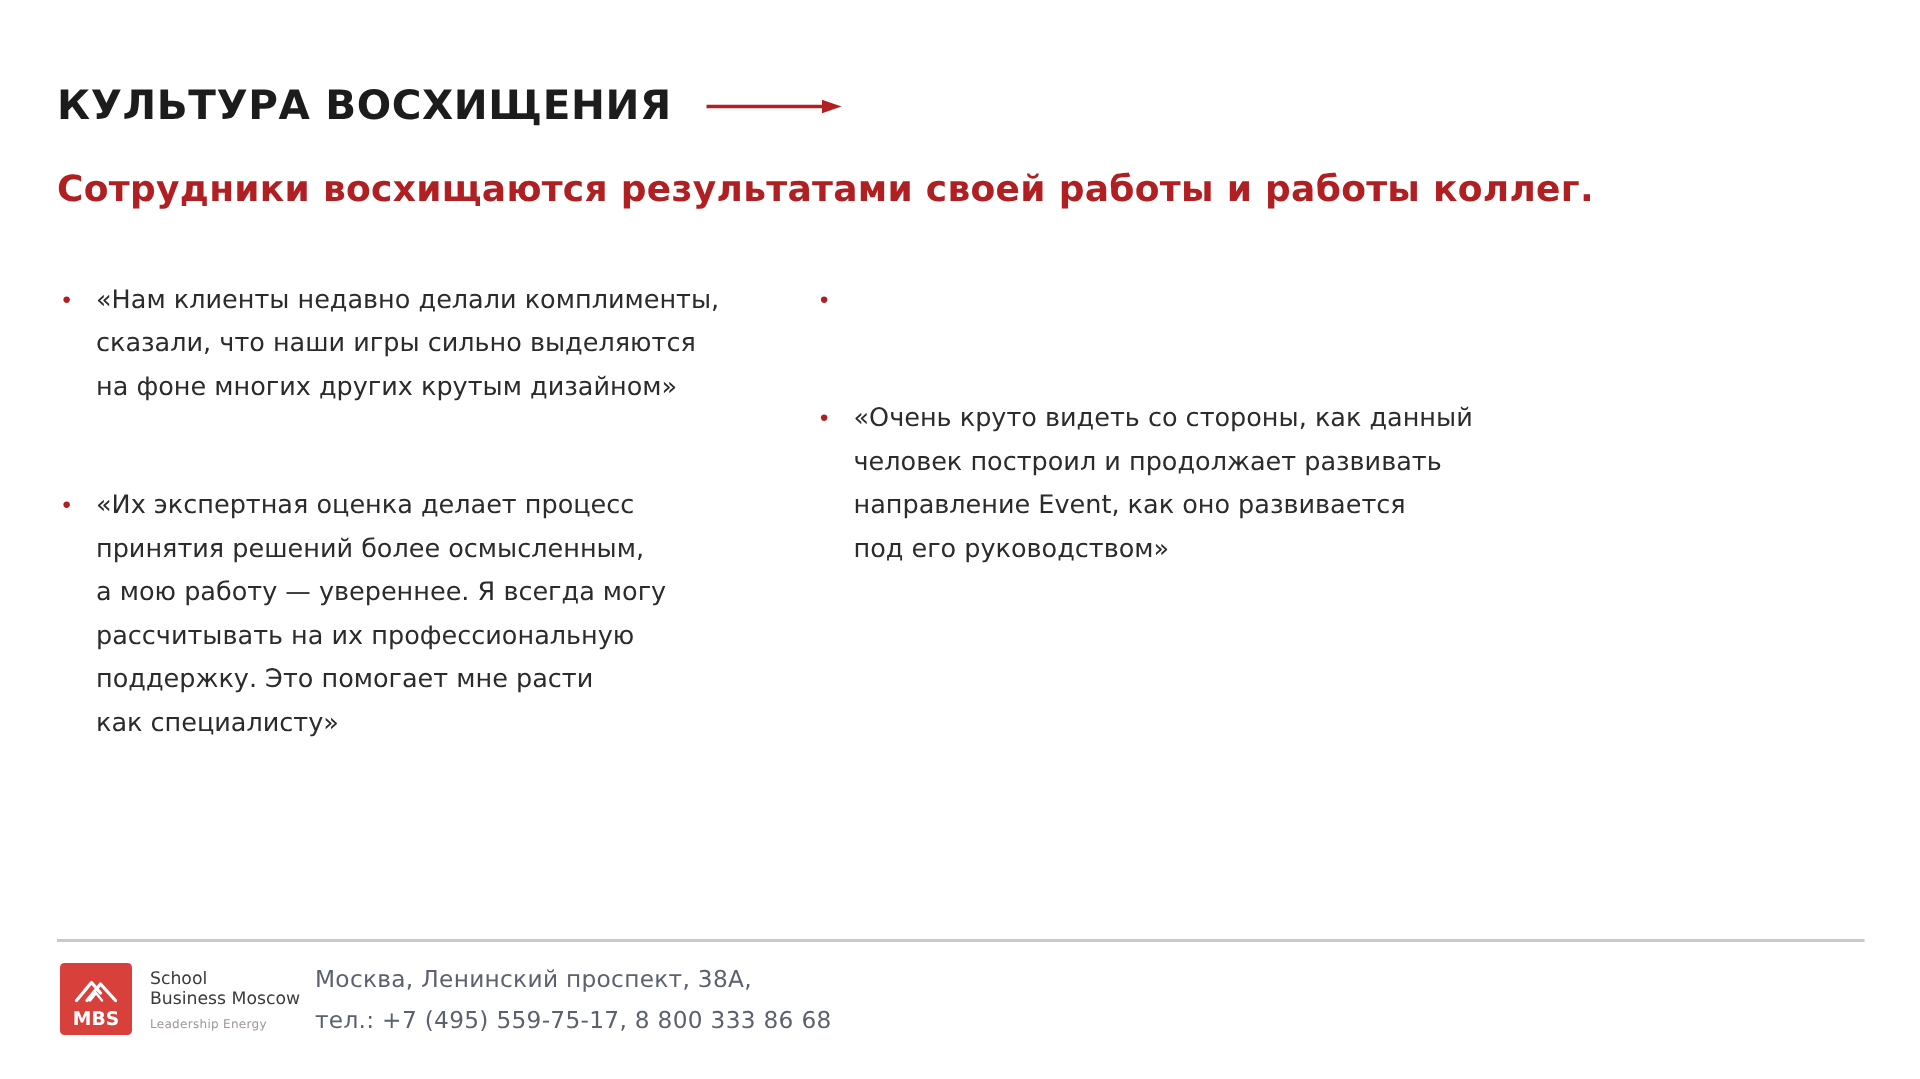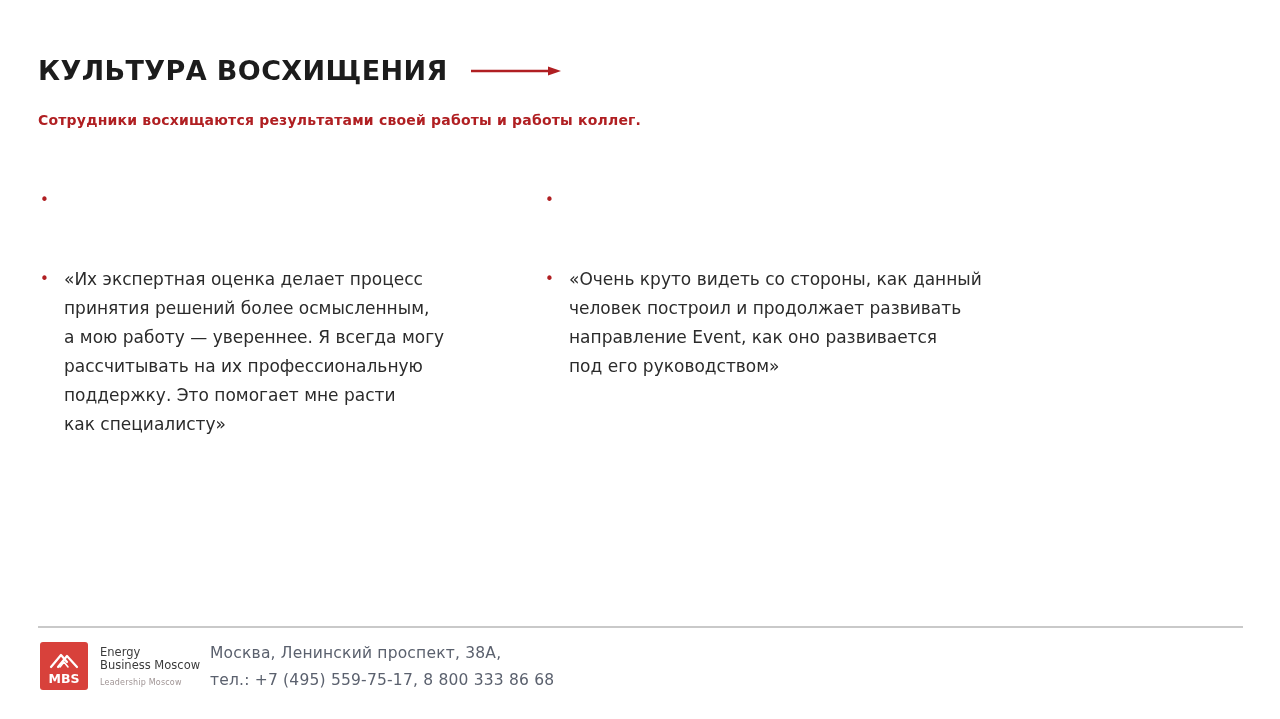--- a/index.html
+++ b/index.html
@@ -15,21 +15,21 @@
   .slide{
     position:relative;width:1280px;height:719px;background:#ffffff;overflow:hidden;
     font-family:"DejaVu Sans","Liberation Sans",sans-serif;
   }
   .title-row{position:absolute;left:38px;top:55px;display:flex;align-items:center;gap:22px;}
   .slide-title{
     font-size:27px;font-weight:bold;color:var(--title-text);letter-spacing:.4px;white-space:nowrap;text-align:center;
   }
   .title-arrow{display:block;}
   .slide-subtitle{
-    position:absolute;left:38px;top:112px;font-size:14px;font-weight:bold;
+    position:absolute;left:38px;top:112px;font-size:24px;font-weight:bold;
     color:var(--accent-red);letter-spacing:.2px;white-space:nowrap;
   }
   .content{position:absolute;left:40px;top:186px;display:flex;}
   .col{display:flex;flex-direction:column;}
   .col-left{width:505px;}
   .col-right{width:500px;}
   .quote{display:flex;margin-bottom:50px;}
   .bullet{
     width:24px;flex:0 0 24px;color:var(--accent-red);font-size:15px;line-height:29px;
   }
@@ -60,20 +60,23 @@
       <polygon points="78,2.5 91,7 78,11.5" fill="#b01f22"></polygon>
     </svg>
   </div>
 
   <div class="slide-subtitle">Сотрудники восхищаются результатами своей работы и работы коллег.</div>
 
   <div class="content">
     <div class="col col-left">
       <div class="quote">
         <span class="bullet">•</span>
+        <span class="quote-text">«Нам клиенты недавно делали комплименты,
+сказали, что наши игры сильно выделяются
+на фоне многих других крутым дизайном»</span>
       </div>
       <div class="quote">
         <span class="bullet">•</span>
         <span class="quote-text">«Их экспертная оценка делает процесс
 принятия решений более осмысленным,
 а мою работу — увереннее. Я всегда могу
 рассчитывать на их профессиональную
 поддержку. Это помогает мне расти
 как специалисту»</span>
       </div>
@@ -96,23 +99,23 @@
 
   <svg class="footer-logo" width="48" height="48" viewBox="0 0 48 48">
     <rect x="0" y="0" width="48" height="48" rx="3" fill="#d8413b"></rect>
     <polyline points="11,25 21,13 27,20" fill="none" stroke="#ffffff" stroke-width="2.2" stroke-linecap="round" stroke-linejoin="round"></polyline>
     <polyline points="18,25 27,14 37,25" fill="none" stroke="#ffffff" stroke-width="2.2" stroke-linecap="round" stroke-linejoin="round"></polyline>
     <polyline points="20,25 24,20 28,25" fill="none" stroke="#ffffff" stroke-width="1.6" stroke-linecap="round" stroke-linejoin="round"></polyline>
     <text x="24" y="41" text-anchor="middle" font-family="DejaVu Sans, sans-serif" font-size="12.5" font-weight="bold" fill="#ffffff">MBS</text>
   </svg>
 
   <div class="logo-textblock">
-    <div class="logo-name">Energy</div>
+    <div class="logo-name">School</div>
     <div class="logo-name">Business Moscow</div>
-    <div class="logo-tagline">Leadership Moscow</div>
+    <div class="logo-tagline">Leadership Energy</div>
   </div>
 
   <div class="address">
     <div>Москва, Ленинский проспект, 38А,</div>
     <div>тел.: +7 (495) 559-75-17, 8 800 333 86 68</div>
   </div>
 
 </div>
 
 </body></html>

